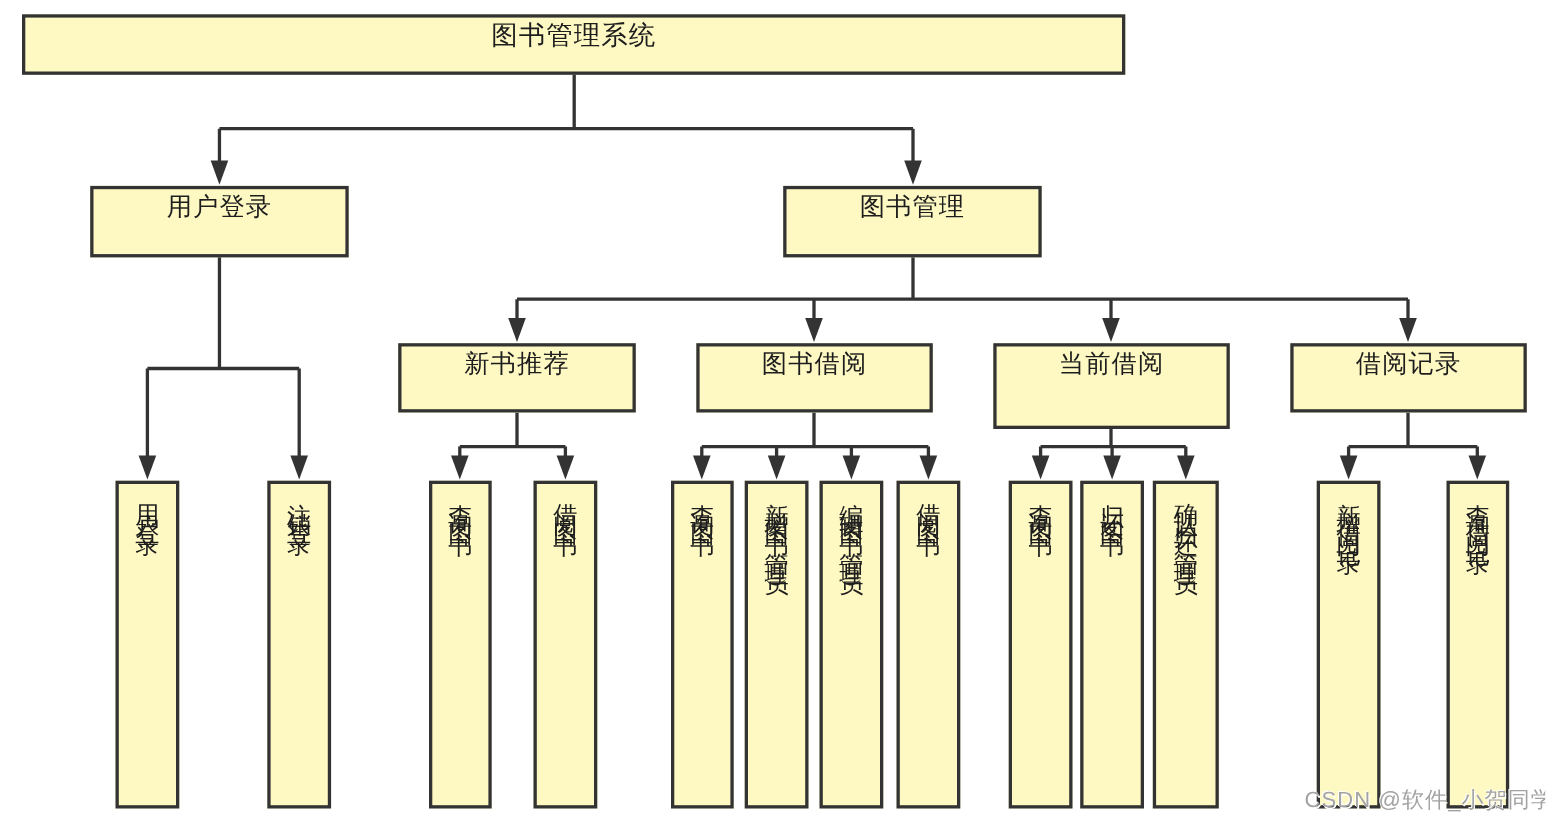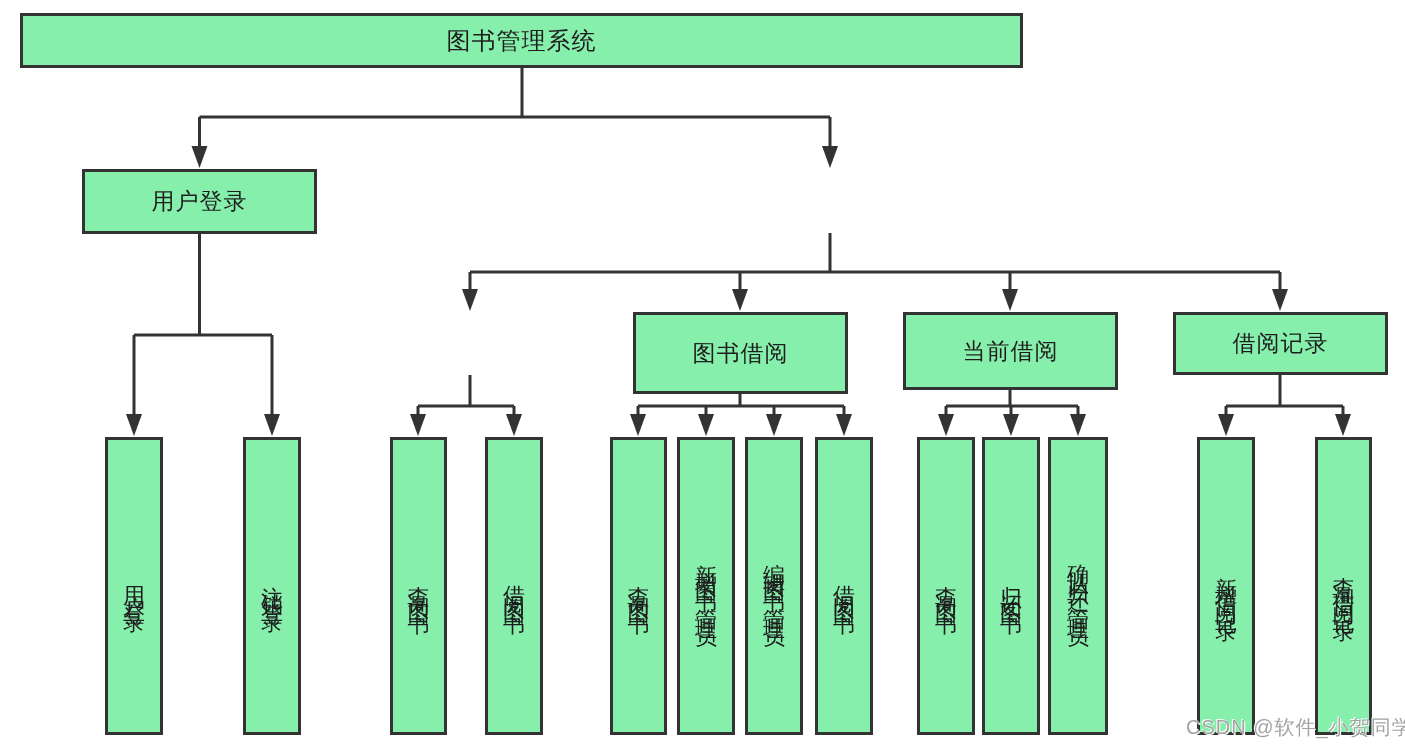--- a/index.html
+++ b/index.html
@@ -27,24 +27,23 @@
     stroke: var(--line);
     stroke-width: 3;
     fill: none;
   }
   .arrowhead {
     fill: var(--line);
     stroke: none;
   }
   .node {
     position: absolute;
-    background: #86efac;
+    background: #fef9c3;
     border: 3px solid var(--line);
     display: flex;
-    align-items: center;
     justify-content: center;
     color: var(--text);
     z-index: 2;
   }
   .hlabel {
     font-size: 23px;
     letter-spacing: 1px;
     white-space: nowrap;
   }
   .node.root .hlabel { font-size: 24px; }
@@ -107,22 +106,28 @@
     <polygon class="arrowhead" points="1335,414 1351,414 1343,436"></polygon>
   </svg>
 
   <div class="node root" style="left:20px;top:13px;width:1003px;height:55px">
     <span class="hlabel">图书管理系统</span>
   </div>
 
   <div class="node" style="left:82px;top:169px;width:235px;height:65px">
     <span class="hlabel">用户登录</span>
   </div>
+  <div class="node" style="left:712px;top:169px;width:235px;height:65px">
+    <span class="hlabel">图书管理</span>
+  </div>
 
-  <div class="node" style="left:633px;top:312px;width:215px;height:82px">
+  <div class="node" style="left:362px;top:312px;width:216px;height:63px">
+    <span class="hlabel">新书推荐</span>
+  </div>
+  <div class="node" style="left:633px;top:312px;width:215px;height:63px">
     <span class="hlabel">图书借阅</span>
   </div>
   <div class="node" style="left:903px;top:312px;width:215px;height:78px">
     <span class="hlabel">当前借阅</span>
   </div>
   <div class="node" style="left:1173px;top:312px;width:215px;height:63px">
     <span class="hlabel">借阅记录</span>
   </div>
 
   <div class="node leaf" style="left:105px;width:58px">

